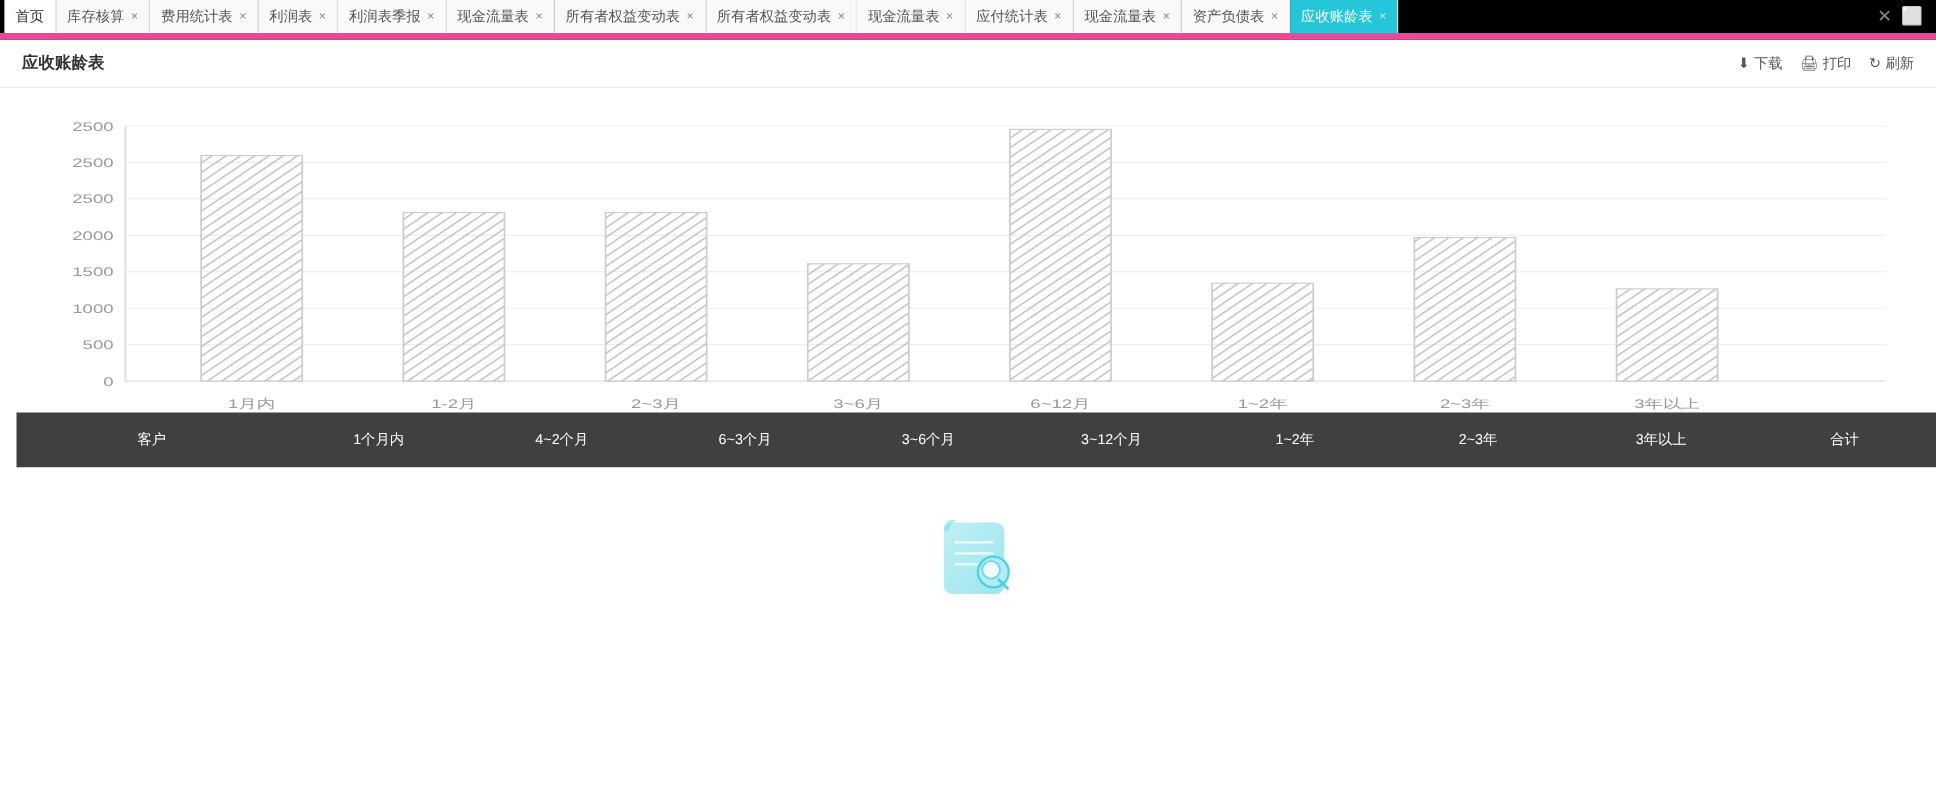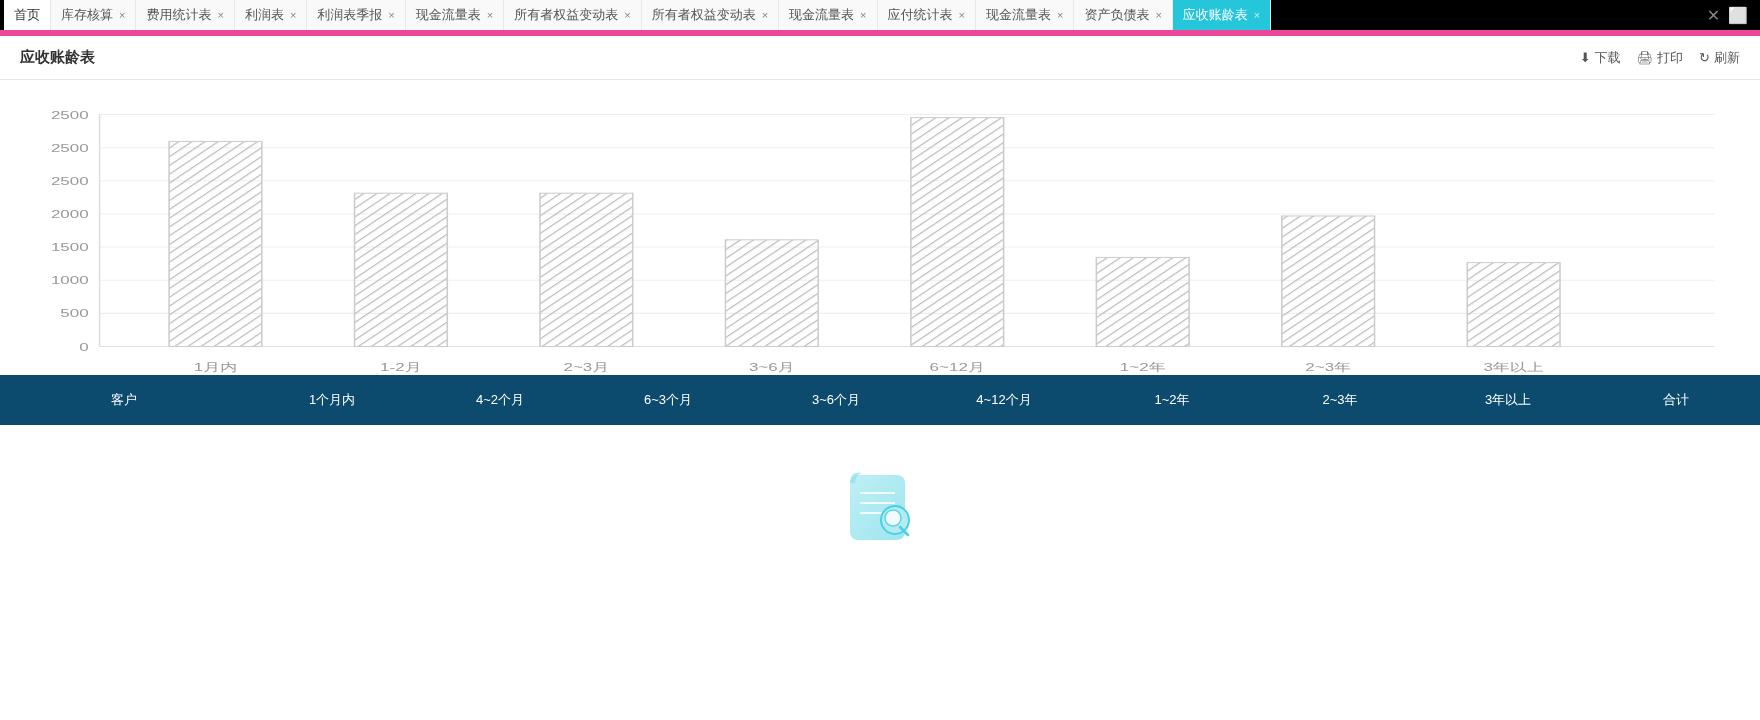--- a/index.html
+++ b/index.html
@@ -87,34 +87,35 @@
     }
 
     
     .main-content {
       background: #fff;
       margin: 0;
       height: calc(720px - 36px - 44px);
       overflow: hidden;
       display: flex;
       flex-direction: column;
+      padding-left: 15px;
     }
 
     
     .chart-area {
       flex: 1;
       padding: 20px 30px 10px 30px;
       min-height: 0;
       background: #fff;
     }
 
     
     .table-header {
       display: flex;
-      background: #0c4a6e;
+      background: #404040;
       height: 50px;
       align-items: center;
       flex-shrink: 0;
     }
     .th-cell {
       flex: 1;
       text-align: center;
       color: #fff;
       font-size: 13px;
       font-weight: 500;
@@ -286,21 +287,21 @@
       </svg>
     </div>
   </div>
 
   <div class="table-header">
     <div class="th-cell">客户</div>
     <div class="th-cell">1个月内</div>
     <div class="th-cell">4~2个月</div>
     <div class="th-cell">6~3个月</div>
     <div class="th-cell">3~6个月</div>
-    <div class="th-cell">4~12个月</div>
+    <div class="th-cell">3~12个月</div>
     <div class="th-cell">1~2年</div>
     <div class="th-cell">2~3年</div>
     <div class="th-cell">3年以上</div>
     <div class="th-cell">合计</div>
   </div>
 
   <div class="empty-area">
 
     <svg width="120" height="100" viewBox="0 0 120 100">
 

